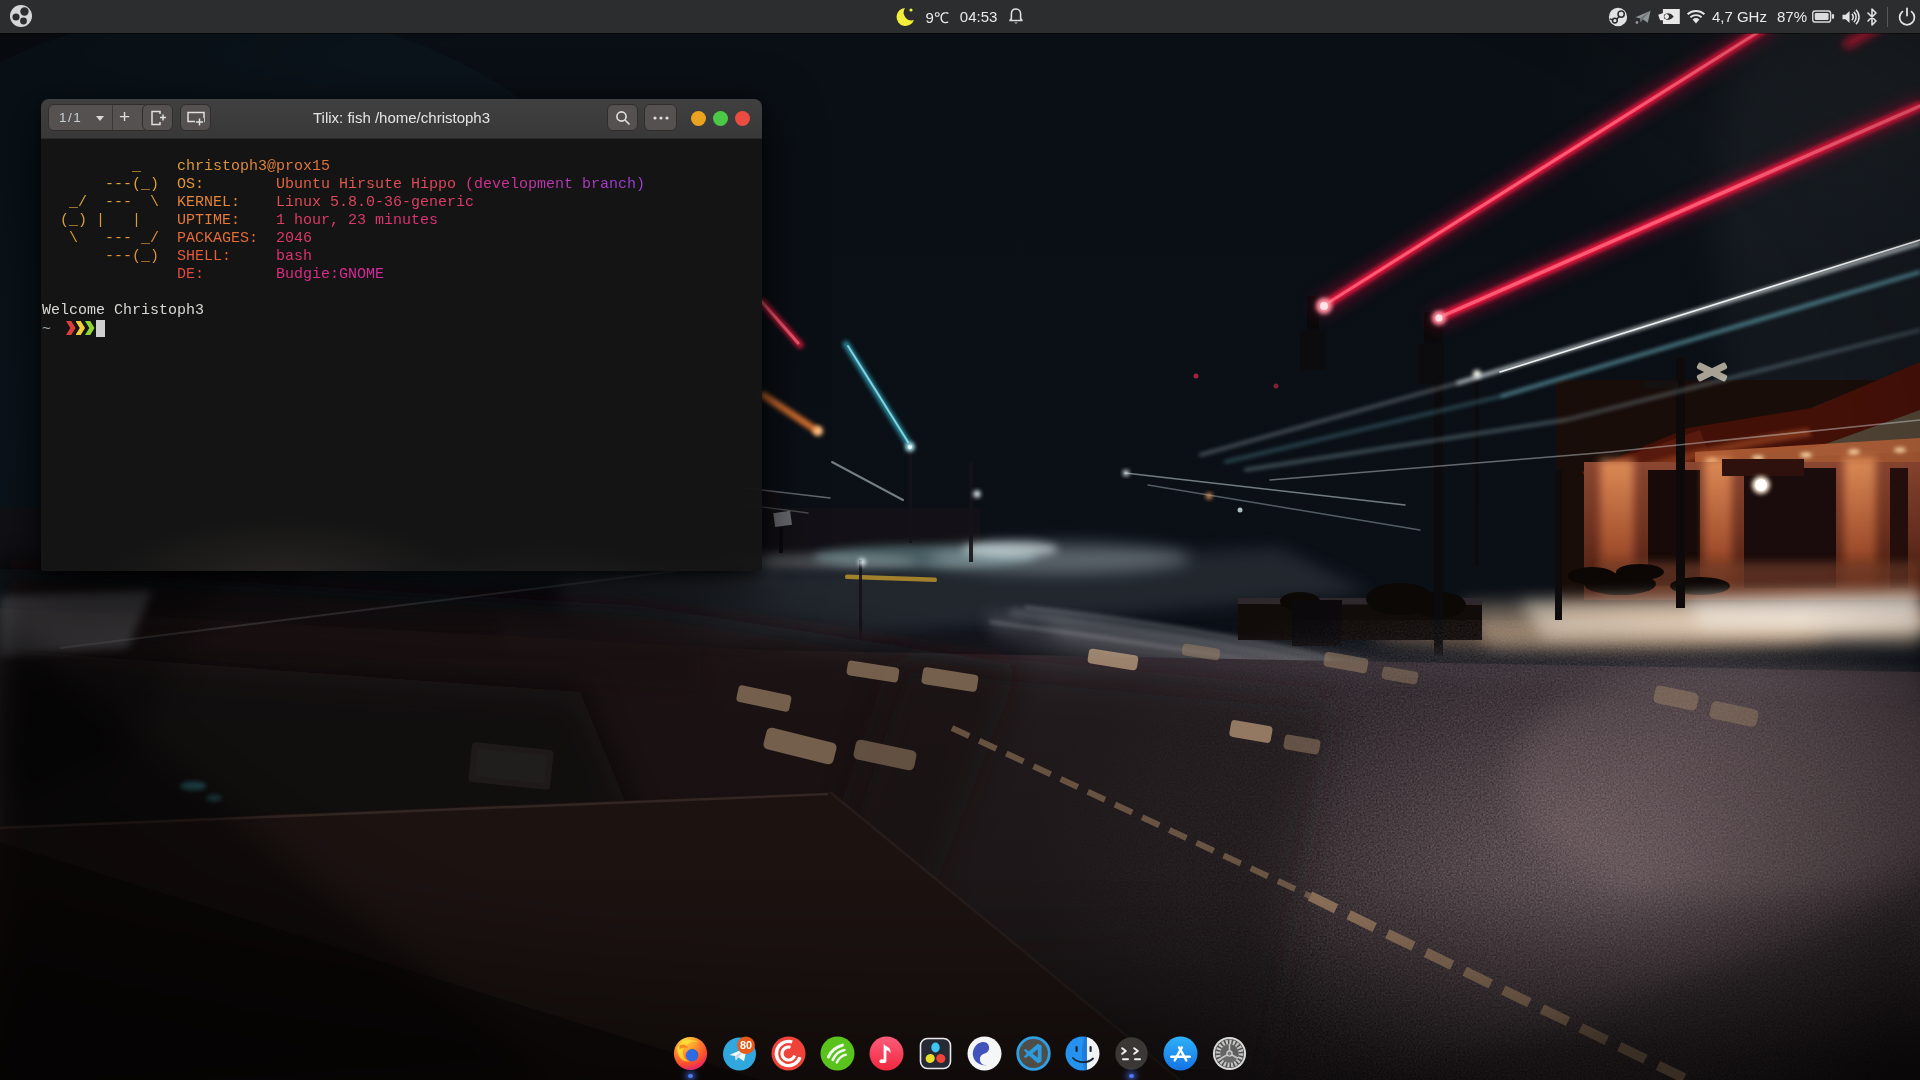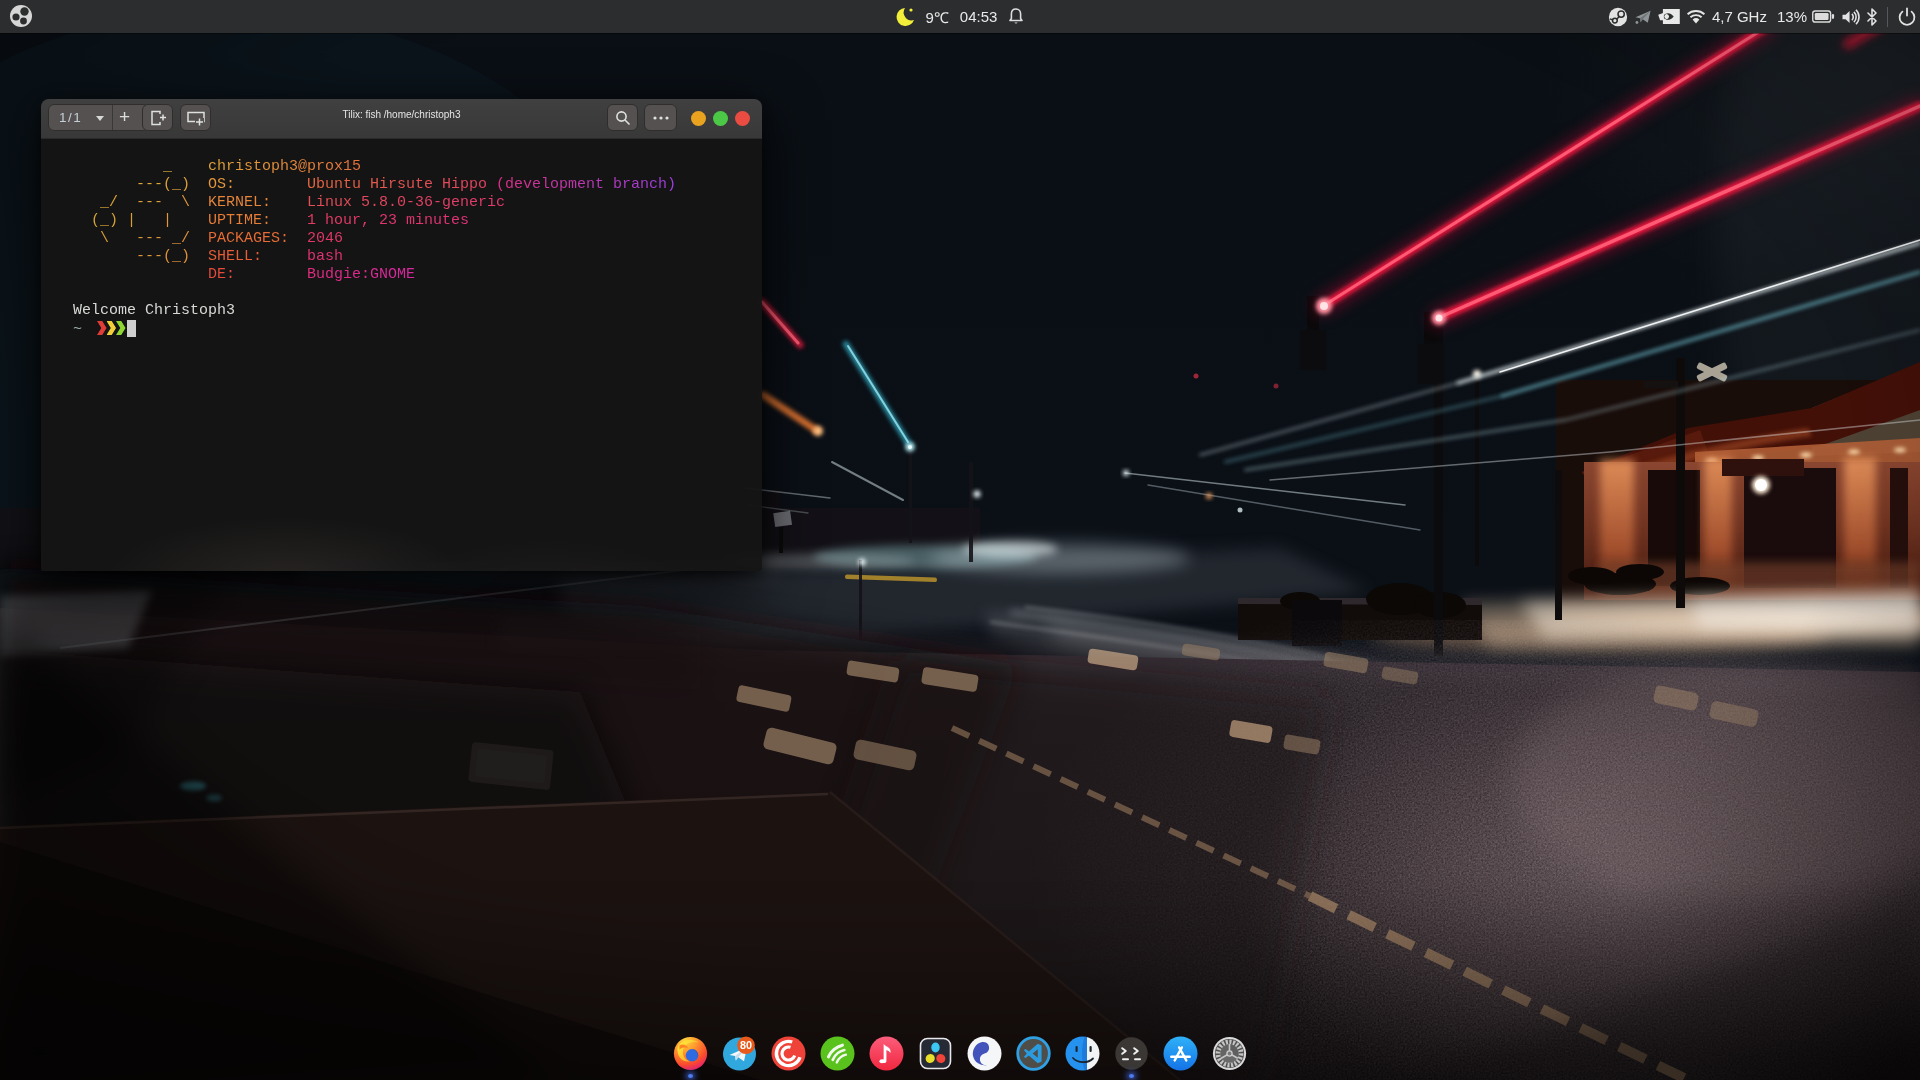--- a/index.html
+++ b/index.html
@@ -24,24 +24,24 @@
   #grp   { left:7px;  width:101px; }
   #grp .lbl { position:absolute; left:10px; top:5px; font-size:13.5px; color:#c5cfd6; letter-spacing:1.5px; }
   #grp .tri { position:absolute; left:47px; top:11px; width:0; height:0; border-left:4.5px solid transparent; border-right:4.5px solid transparent; border-top:5.5px solid #d8d8d8; }
   #grp .div { position:absolute; left:63px; top:0px; width:1px; height:25px; background:#3a3837; }
   #grp .plus { position:absolute; left:70px; top:1px; font-size:19px; color:#dcdcdc; font-weight:400; }
   #b_ico1 { left:101px; width:31px; }
   #b_ico2 { left:139px; width:31px; }
   #b_search { left:566px; width:31px; }
   #b_menu { left:603px; width:33px; }
   .wc { position:absolute; top:12px; width:15px; height:15px; border-radius:50%; z-index:21; }
-  #title-txt { position:absolute; left:0; width:100%; top:10px; text-align:center; font-size:10px; color:#e4e4e4; }
+  #title-txt { position:absolute; left:0; width:100%; top:10px; text-align:center; font-size:15px; color:#e4e4e4; }
   #termbody { position:absolute; left:0; top:40px; width:721px; height:432px; border-radius:0 0 2px 2px; background:radial-gradient(260px 90px at 34% 102%, rgba(84,74,66,0.30), rgba(84,74,66,0) 70%), radial-gradient(200px 70px at 70% 104%, rgba(70,62,58,0.18), rgba(70,62,58,0) 70%), rgba(21,21,21,0.97); }
   #termtext { position:absolute; left:1px; top:19px; font-family:"Liberation Mono", monospace; font-size:15px; line-height:18px; white-space:pre; }
-  #termtext div { height:18px;padding-left:31px; }
+  #termtext div { height:18px; }
   .gtx { -webkit-background-clip:text; background-clip:text; color:transparent; }
   .chev { display:inline-block; width:9.5px; height:14px; margin-right:0px; vertical-align:-2px;
           clip-path:polygon(0 0, 55% 0, 100% 50%, 55% 100%, 0 100%, 45% 50%); }
   .cursor { display:inline-block; width:9px; height:17px; background:#cfcfcf; vertical-align:-4px; margin-left:1.5px; }
 
   
   #dock { position:absolute; left:0; bottom:6px; width:1920px; height:38px; z-index:25; display:flex; justify-content:center; align-items:flex-start; gap:14px; }
   .dicon { position:relative; width:35px; height:35px; flex:0 0 35px; }
   .dicon svg { position:absolute; left:0; top:0; }
   .runind { position:absolute; left:15px; top:38px; width:5px; height:4px; border-radius:50%; background:#4d7bf0; box-shadow:0 0 6px 2px rgba(70,110,240,.9); }
@@ -417,21 +417,21 @@
         <path d="M10.5 4.5 C 7 4.5 4.5 8 4.5 8 C 4.5 8 7 11.5 10.5 11.5 C 14 11.5 16.5 8 16.5 8 C 16.5 8 14 4.5 10.5 4.5 Z M10.5 10 A 2.5 2.5 0 1 1 10.5 6 A 2.5 2.5 0 0 1 10.5 10 Z" fill="#2b2d2e"></path>
         <path d="M0 6 L6 4 L6 12 L2 12 Z" fill="#e8e8e8"></path>
       </svg>
 
       <svg width="20" height="16" viewBox="0 0 20 16">
         <path d="M10 14.5 L6.6 10.4 A 5.4 5.4 0 0 1 13.4 10.4 Z" fill="#e6e6e6"></path>
         <path d="M4.4 8.2 A 8.6 8.6 0 0 1 15.6 8.2" fill="none" stroke="#e6e6e6" stroke-width="1.9"></path>
         <path d="M1.6 5.2 A 12.6 12.6 0 0 1 18.4 5.2" fill="none" stroke="#e6e6e6" stroke-width="1.9"></path>
       </svg>
       <span class="ptxt">4,7 GHz</span>
-      <span class="ptxt" style="margin-left:4px;">13%</span>
+      <span class="ptxt" style="margin-left:4px;">87%</span>
 
       <svg width="23" height="13" viewBox="0 0 25 14" style="margin-left:-1px;">
         <rect x="0.8" y="1" width="19.4" height="12" rx="2.6" fill="none" stroke="#dcdcdc" stroke-width="1.5"></rect>
         <rect x="3" y="3.2" width="15" height="7.6" rx="1.4" fill="#dcdcdc"></rect>
         <rect x="21.6" y="4.4" width="2.4" height="5.2" rx="1.2" fill="#dcdcdc"></rect>
       </svg>
 
       <svg width="19" height="16" viewBox="0 0 20 17">
         <path d="M1.5 6 L4.8 6 L9 2.2 L9 14.8 L4.8 11 L1.5 11 Z" fill="#e2e2e2"></path>
         <path d="M11.5 5.2 A 4.6 4.6 0 0 1 11.5 11.8" fill="none" stroke="#e2e2e2" stroke-width="1.7"></path>

